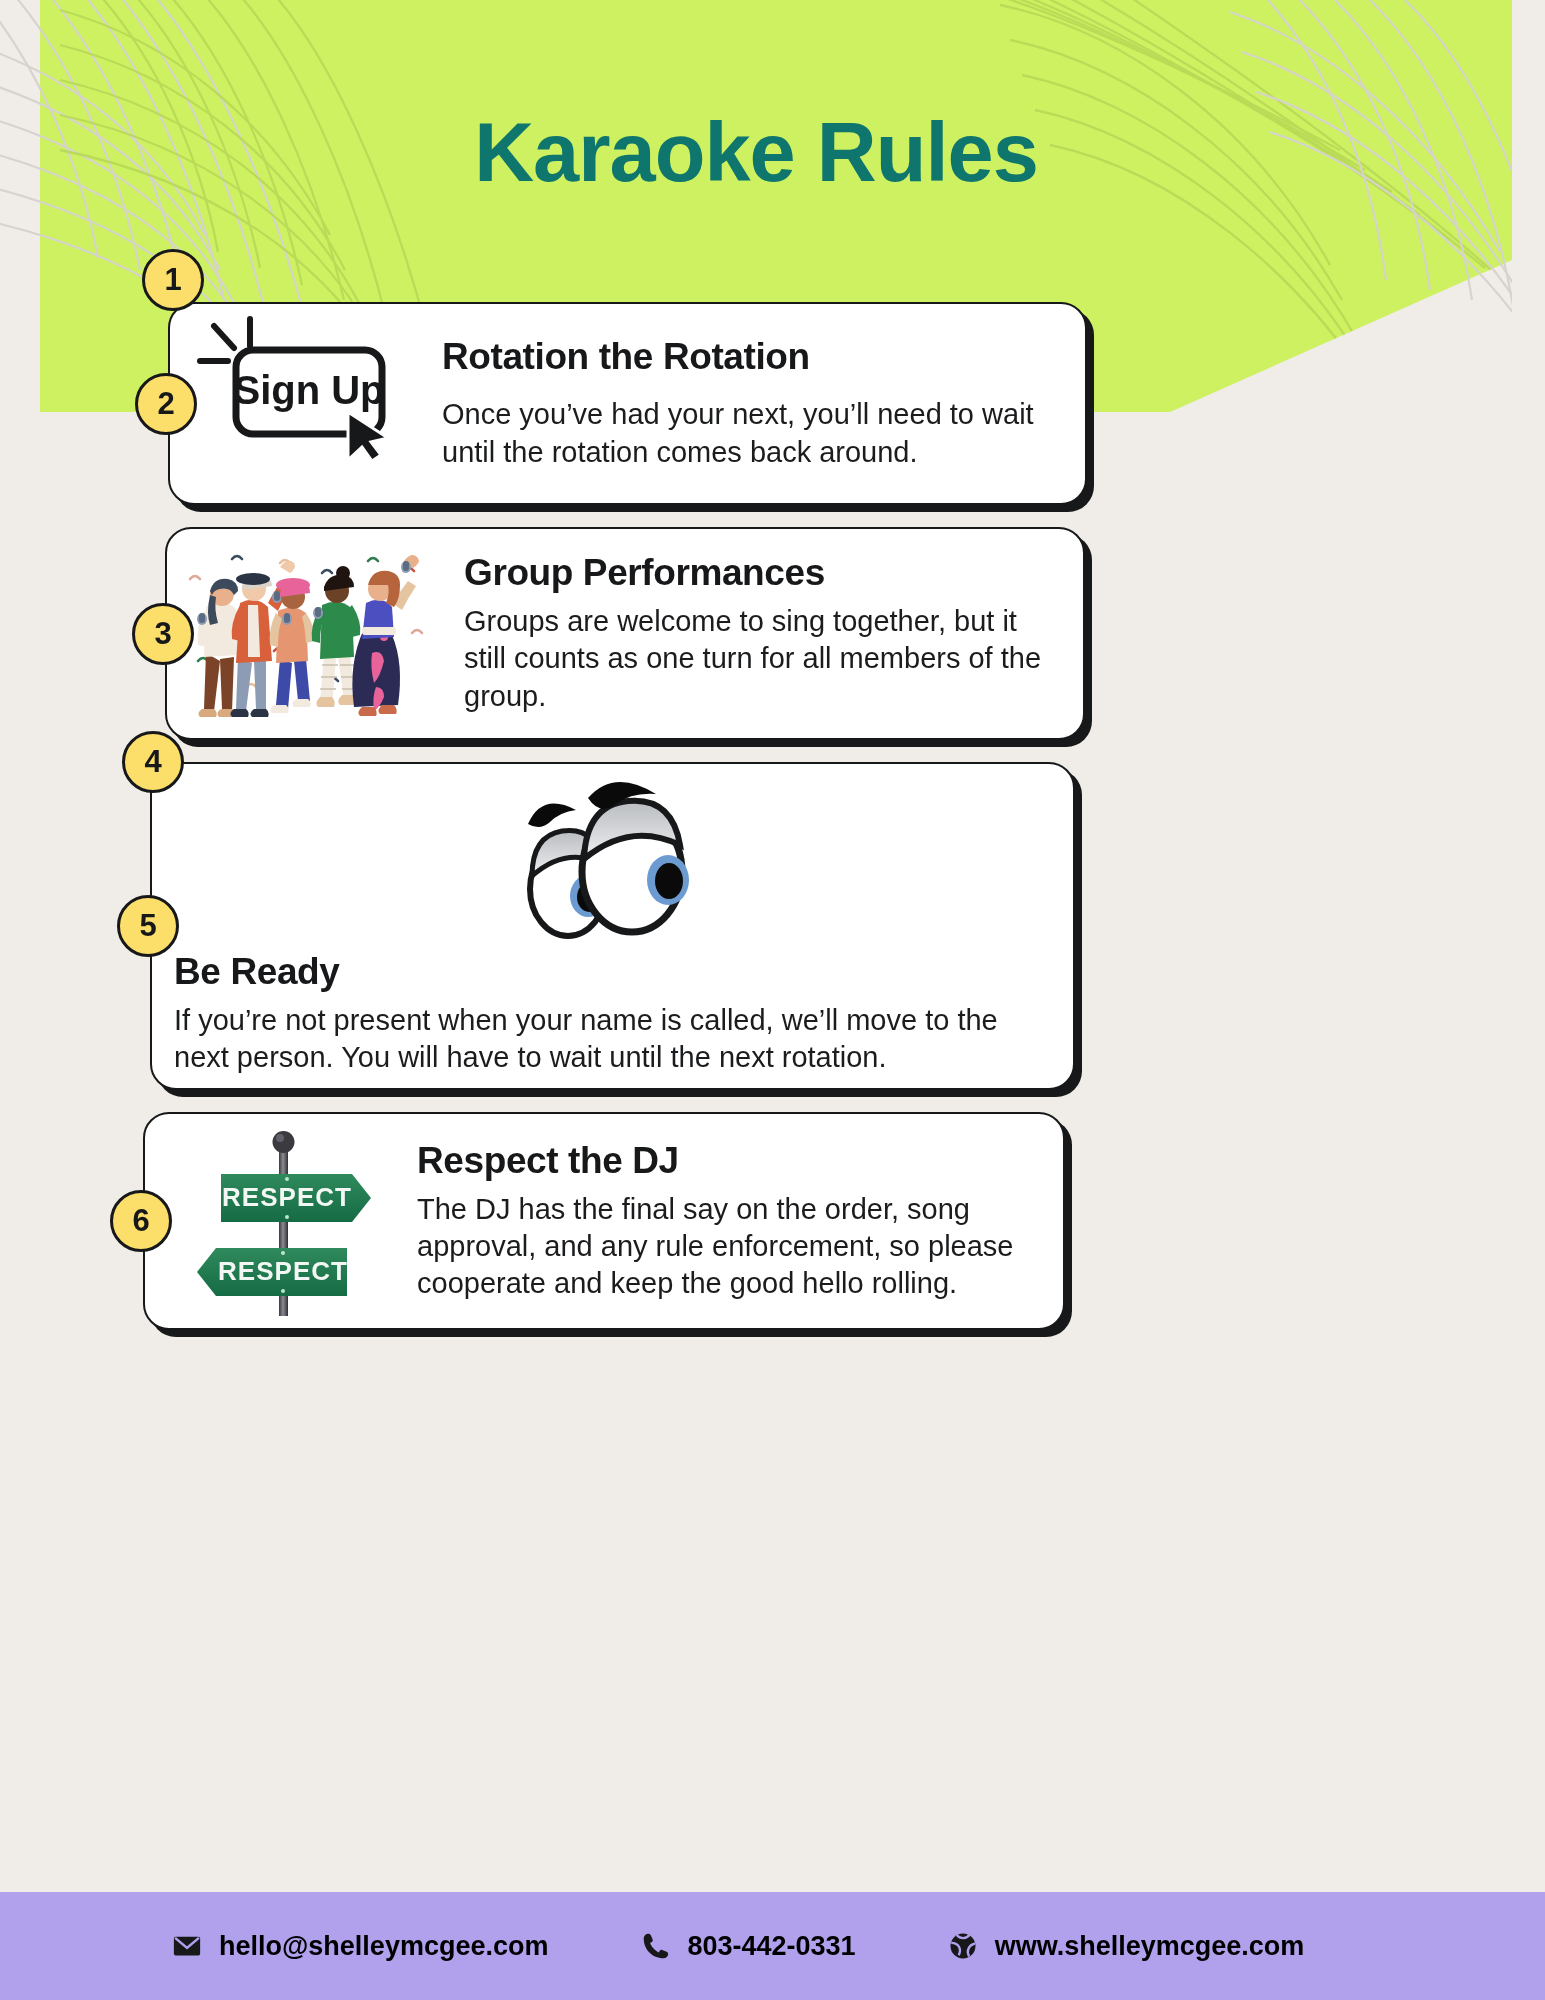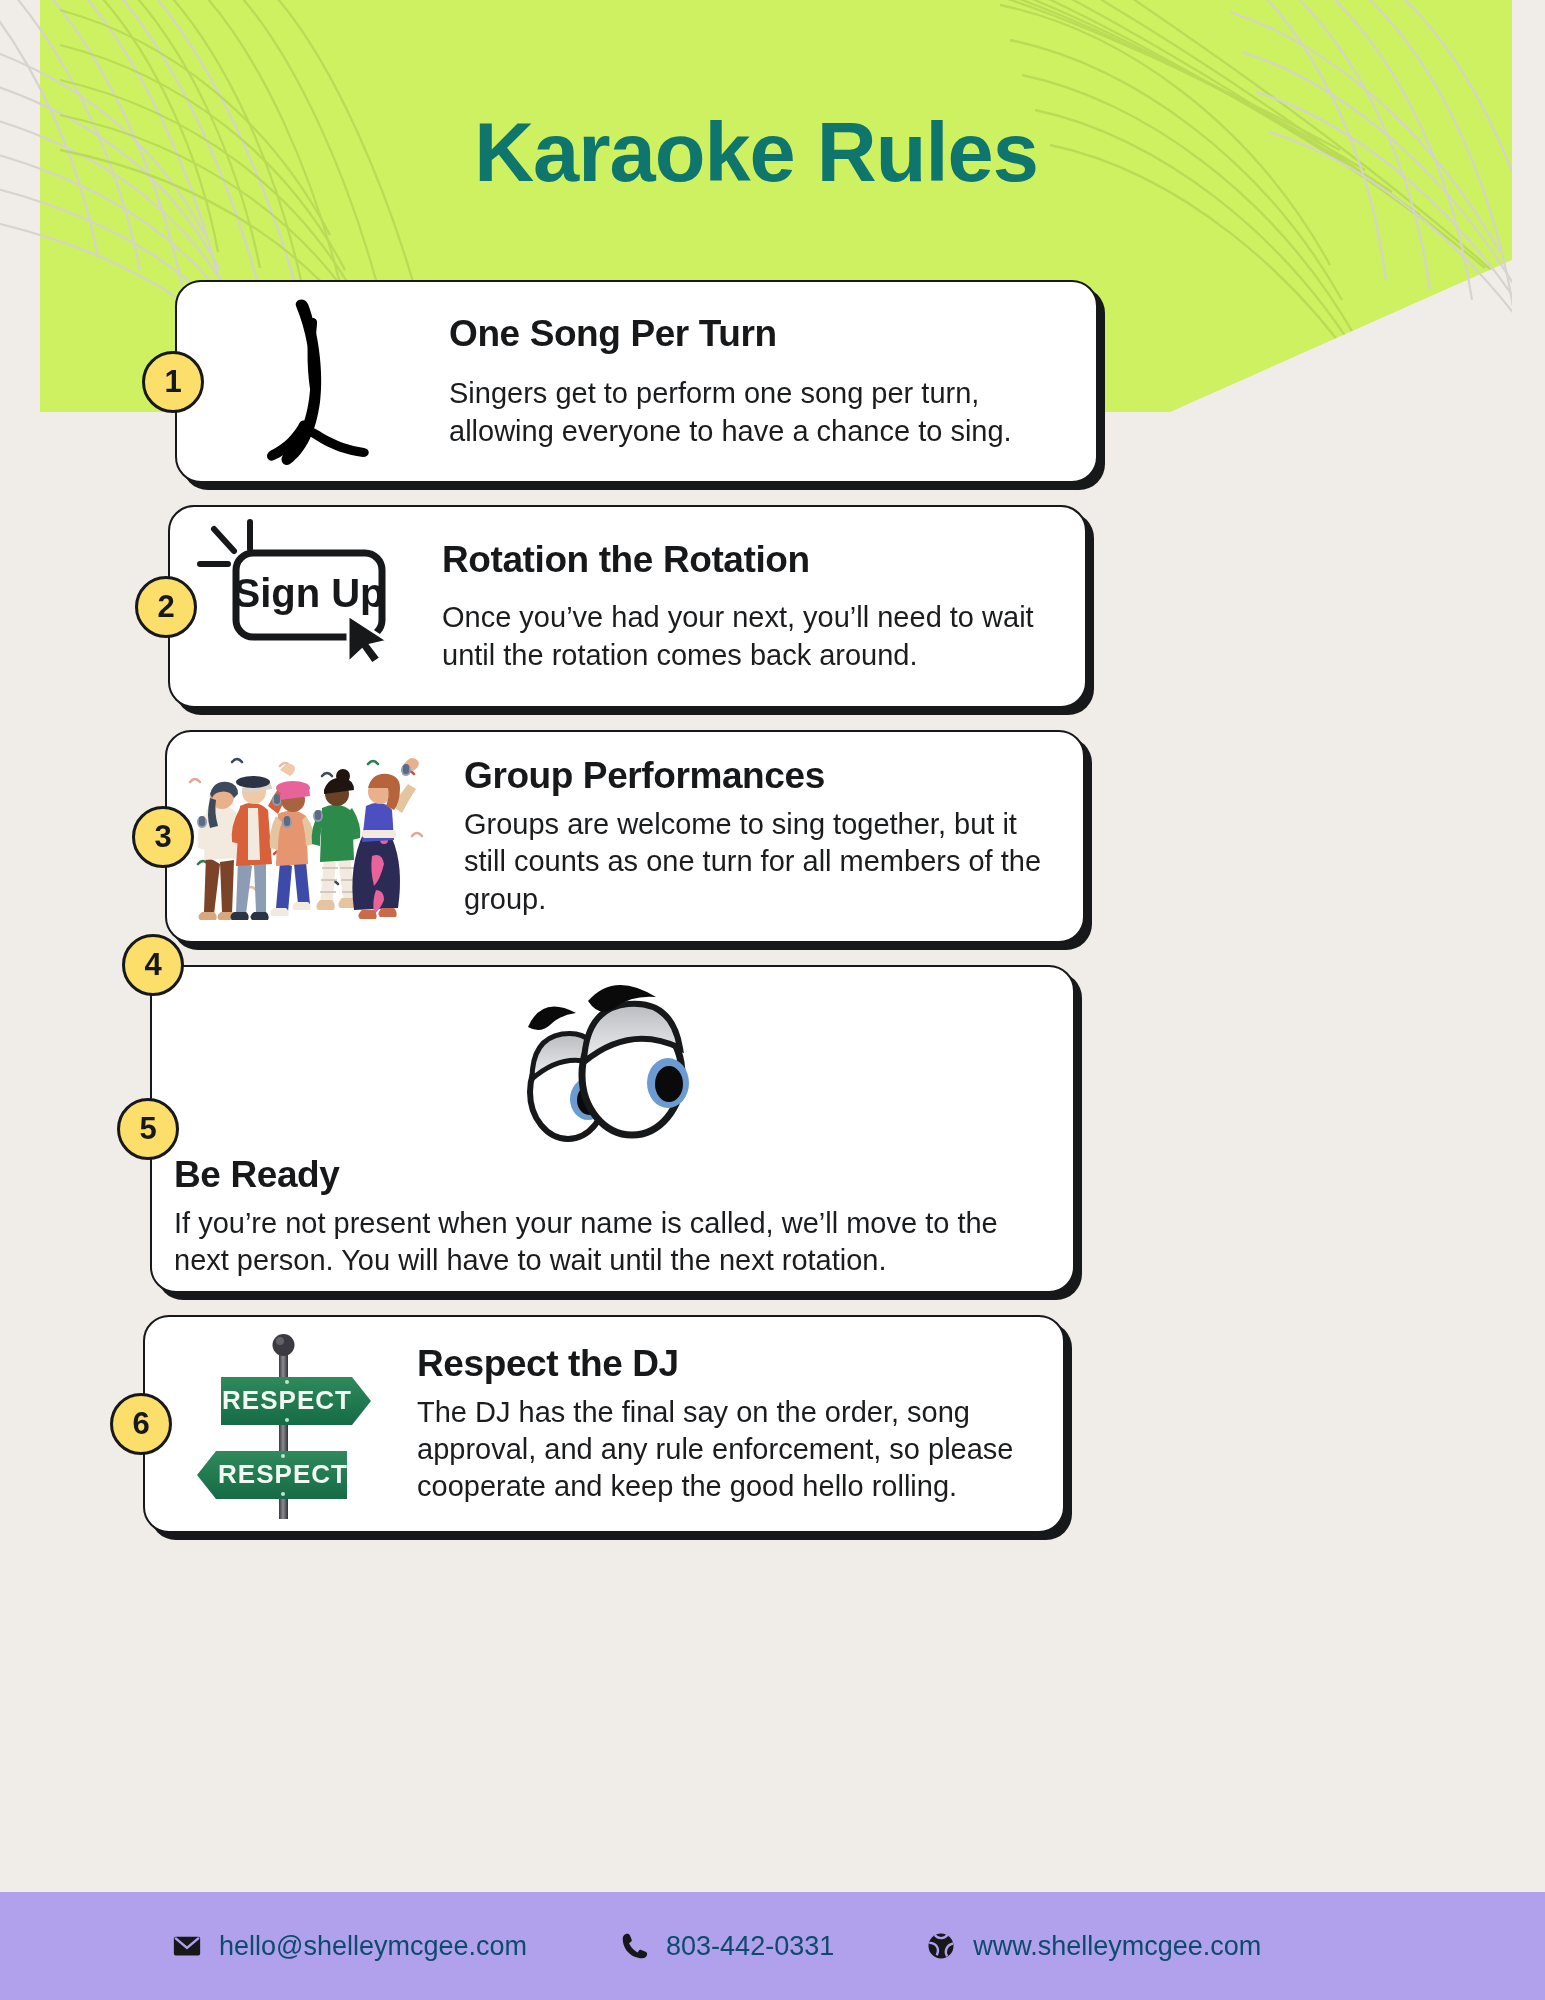--- a/index.html
+++ b/index.html
@@ -152,22 +152,22 @@
   }
   .footer-inner {
     display: flex;
     align-items: center;
     gap: 92px;
     padding-left: 172px;
   }
   .f-item { display: flex; align-items: center; gap: 17px; }
   .f-item .f-text {
     font-size: 27px;
-    color: #0c4a6e;
-    font-weight: 400;
+    color: #000000;
+    font-weight: 700;
     text-align: right;
   }
   .f-ico { width: 30px; height: 30px; display: block; }
 </style>
 </head>
 <body>
 
 <div class="header">
   <div class="header-shape"></div>
 
@@ -243,34 +243,20 @@
     </g>
   </svg>
 
   <div class="page-title">Karaoke Rules</div>
 </div>
 
 <div class="rules">
 
   <div class="rule-row row-1">
     <div class="badge">1</div>
-    <div class="card">
-      <div class="icon-box">
-        <svg class="num-one-svg" viewBox="0 0 140 175">
-          <path d="M52 12 C50 6 60 2 64 10 C74 36 80 78 76 108 C72 138 62 158 46 170 C40 174 34 166 40 160 C56 146 64 122 66 96 C68 66 62 36 52 12 Z" fill="#000"></path>
-          <path d="M66 26 C68 22 74 24 73 30 C70 56 72 84 76 104 C77 110 70 112 68 106 C63 82 62 52 66 26 Z" fill="#000"></path>
-          <path d="M56 128 C60 124 66 128 64 134 C58 148 44 160 30 166 C24 169 20 161 26 157 C40 150 50 140 56 128 Z" fill="#000"></path>
-          <path d="M58 133 C64 130 72 135 80 140 C92 147 106 152 120 154 C127 155 126 163 119 163 C102 161 86 155 72 146 C66 142 60 139 57 139 Z" fill="#000"></path>
-        </svg>
-      </div>
-      <div class="text-box">
-        <div class="rule-title">One Song Per Turn</div>
-        <div class="rule-desc">Singers get to perform one song per turn, allowing everyone to have a chance to sing.</div>
-      </div>
-    </div>
   </div>
 
   <div class="rule-row row-2">
     <div class="badge">2</div>
     <div class="card">
       <div class="icon-box">
         <svg class="signup-svg" viewBox="0 0 230 145">
           <g stroke="#17181A" stroke-width="6" stroke-linecap="round">
             <line x1="22" y1="10" x2="42" y2="32"></line>
             <line x1="58" y1="3" x2="58" y2="30"></line>

